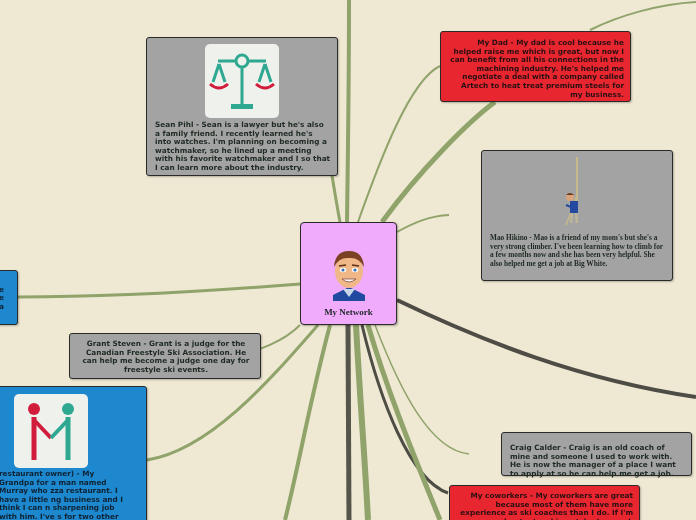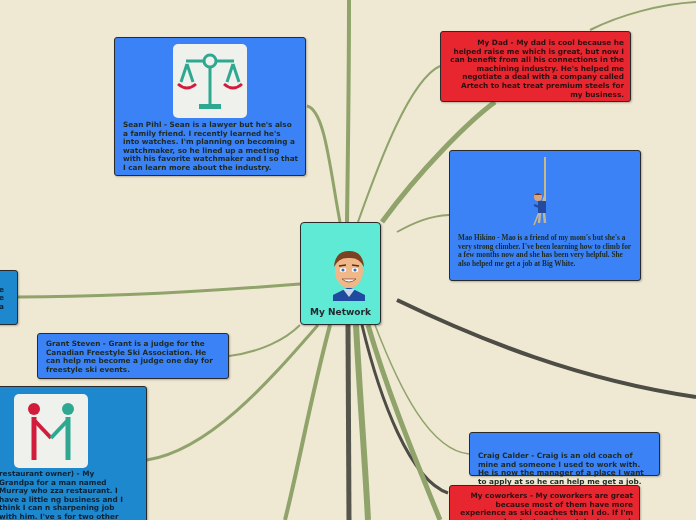--- a/index.html
+++ b/index.html
@@ -29,46 +29,47 @@
       box-sizing: border-box;
       border: 1.5px solid #2a2a2a;
       border-radius: 3px;
       box-shadow: 1px 1px 2px rgba(0,0,0,0.25);
       color: #1e2a22;
       font-size: 7.3px;
       font-weight: bold;
       line-height: 8.6px;
       cursor: pointer;
     }
-    .node.green { background: #3b82f6; }
+    .node.green { background: #a3a3a3; margin-left: 32px; }
     .node.red { background: #e8262f; color: #2a1012; text-align: right; }
     .node.blue { background: #1e88cf; color: #0e2233; }
     .node .text {
       position: absolute;
       left: 8px;
       right: 6px;
       white-space: normal;
     }
     .icon-tile {
       position: absolute;
       background: #eef1ec;
       border-radius: 5px;
     }
     .center-node {
       position: absolute;
       left: 300px;
       top: 222px;
-      width: 81px;
+      width: 97px;
       height: 103px;
-      background: #5eead4;
+      background: #f0abfc;
       border: 1.5px solid #2a2a2a;
       border-radius: 4px;
       box-sizing: border-box;
       box-shadow: 1px 1px 2px rgba(0,0,0,0.3);
       cursor: pointer;
+      font-family: Liberation Serif, serif;
     }
     .center-node .title {
       position: absolute;
       left: 0; right: 0;
       top: 84px;
       text-align: center;
       font-size: 9px;
       font-weight: bold;
       color: #25292e;
     }
@@ -153,39 +154,39 @@
     <div class="text" style="top:83px;">Mao Hikino - Mao is a friend of my mom's but she's a very strong climber. I've been learning how to climb for a few months now and she has been very helpful. She also helped me get a job at Big White.</div>
   </div>
 
   <div class="node blue" style="left:-10px; top:270px; width:28px; height:55px;">
     <div class="text" style="top:15px; left:8px; white-space:pre; line-height:8.3px;">e
 e
 a</div>
   </div>
 
   <div class="node green" style="left:37px; top:333px; width:192px; height:46px;">
-    <div class="text" style="top:6px;">Grant Steven - Grant is a judge for the Canadian Freestyle Ski Association. He can help me become a judge one day for freestyle ski events.</div>
+    <div class="text" style="top:6px;text-align:center;">Grant Steven - Grant is a judge for the Canadian Freestyle Ski Association. He can help me become a judge one day for freestyle ski events.</div>
   </div>
 
   <div class="node blue" style="left:-40px; top:386px; width:187px; height:150px;">
     <div class="icon-tile" style="left:53px; top:7px; width:74px; height:74px;">
       <svg width="74" height="74" viewBox="0 0 74 74">
         <circle cx="20" cy="15" r="6" fill="#d21c3c"></circle>
         <circle cx="54" cy="15" r="6" fill="#2fa891"></circle>
         <line x1="20" y1="23" x2="20" y2="66" stroke="#d21c3c" stroke-width="5"></line>
         <line x1="54" y1="23" x2="54" y2="66" stroke="#2fa891" stroke-width="5"></line>
         <line x1="21" y1="27" x2="37" y2="44" stroke="#d21c3c" stroke-width="4"></line>
         <line x1="53" y1="27" x2="37" y2="44" stroke="#2fa891" stroke-width="4"></line>
       </svg>
     </div>
     <div class="text" style="top:83px; left:38px; width:125px;">restaurant owner) - My Grandpa for a man named Murray who zza restaurant. I have a little ng business and I think I can n sharpening job with him. I've s for two other pizza places and</div>
   </div>
 
   <div class="node green" style="left:469px; top:432px; width:191px; height:44px;">
-    <div class="text" style="top:19px;">Craig Calder - Craig is an old coach of mine and someone I used to work with. He is now the manager of a place I want to apply at so he can help me get a job.</div>
+    <div class="text" style="top:11px;">Craig Calder - Craig is an old coach of mine and someone I used to work with. He is now the manager of a place I want to apply at so he can help me get a job.</div>
   </div>
 
   <div class="node red" style="left:449px; top:485px; width:191px; height:60px;">
     <div class="text" style="top:6px;">My coworkers - My coworkers are great because most of them have more experience as ski coaches than I do. If I'm unsure about a teaching style, I can ask</div>
   </div>
 
   <div class="center-node">
     <div style="position:absolute; left:24px; top:22px; width:48px; height:56px;">
       <svg width="48" height="56" viewBox="0 0 48 56">
         <path d="M8 50 L24 42 L40 50 L40 56 L8 56 Z" fill="#1f4aa0"></path>

